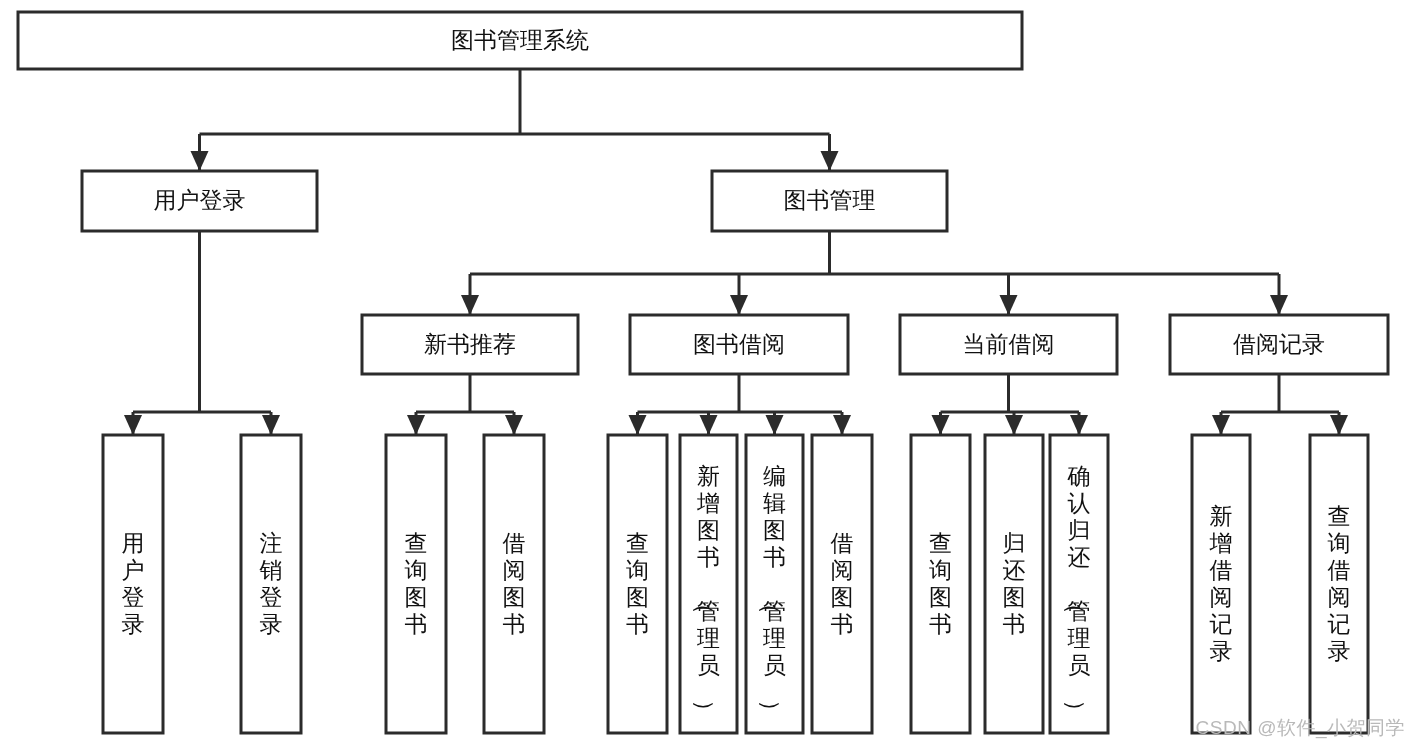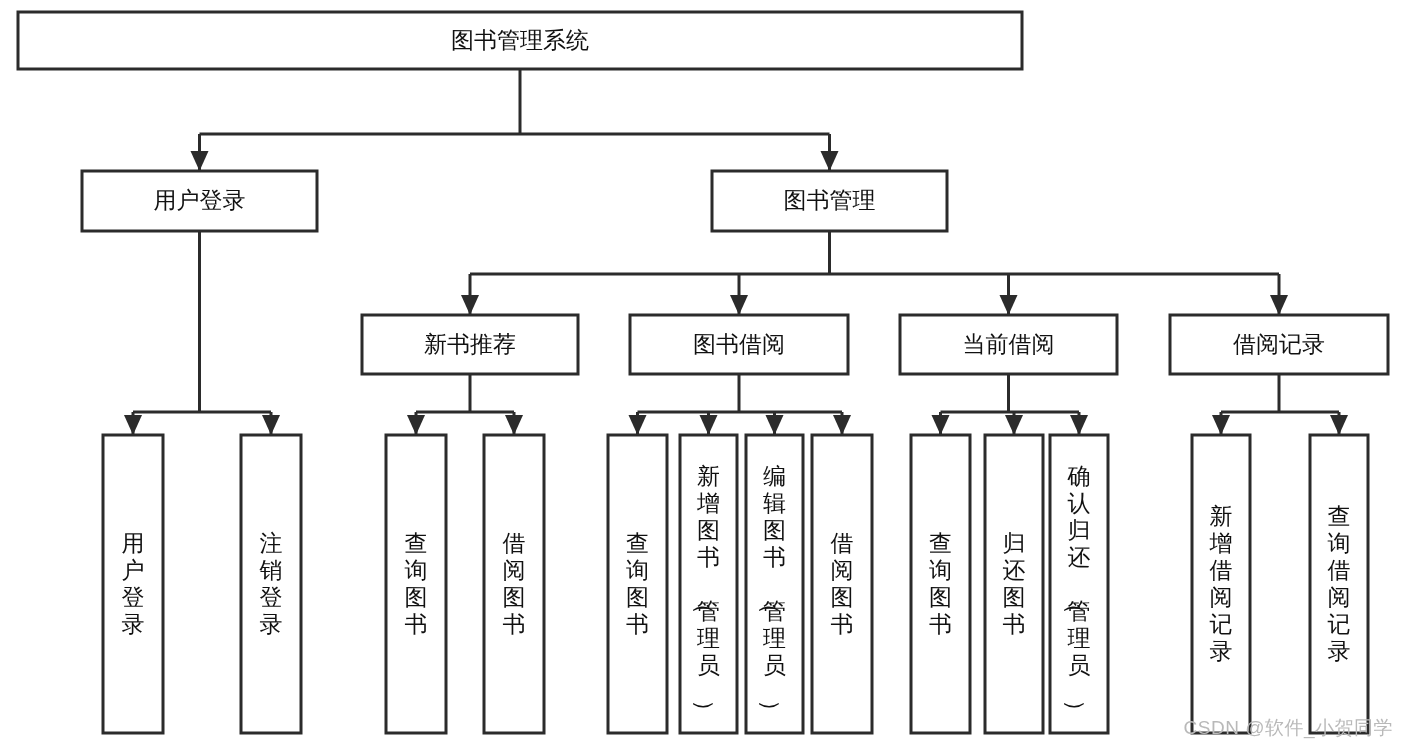--- a/index.html
+++ b/index.html
@@ -49,21 +49,21 @@
     dominant-baseline: middle;
   }
   .node-label-v {
     font-family: "Liberation Sans", "DejaVu Sans", sans-serif;
     font-size: 23px;
     fill: #111111;
     text-anchor: middle;
   }
   .watermark {
     position: absolute;
-    right: 12px;
+    right: 0;
     bottom: 6px;
     font-family: "Liberation Sans", "DejaVu Sans", sans-serif;
     font-size: 19px;
     color: #b9b9b9;
     letter-spacing: 0.5px;
     white-space: nowrap;
     user-select: none;
   }
 </style>
 </head>

